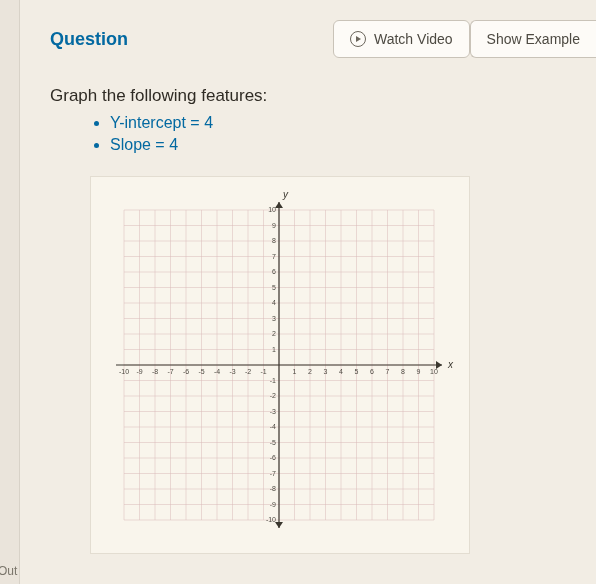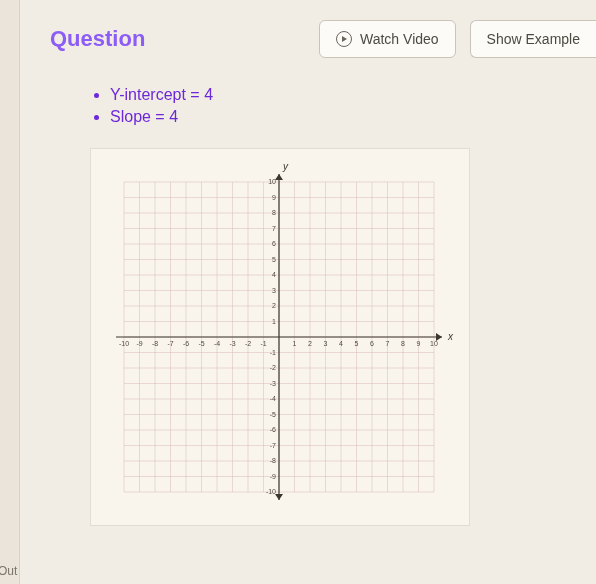--- a/index.html
+++ b/index.html
@@ -33,26 +33,25 @@
 }
 .header-row {
   display: flex;
   align-items: center;
   justify-content: space-between;
   padding-right: 0;
   margin-bottom: 28px;
 }
 .question-title {
   font-weight: bold;
-  font-size: 22px;
-  color: #8b5cf6;
+  font-size: 18px;
+  color: #0369a1;
 }
 .btn-group {
   display: flex;
-  gap: 14px;
   align-items: flex-end;
 }
 .btn {
   background: #fdfbf7;
   border: 1px solid #c9c3b8;
   border-radius: 6px;
   padding: 10px 16px;
   font-size: 14px;
   color: #4d4a42;
   display: flex;
@@ -85,21 +84,21 @@
   color: #2f2b24;
   margin-bottom: 8px;
 }
 .bullets {
   list-style: disc;
   padding-left: 60px;
   margin-bottom: 22px;
 }
 .bullets li {
   font-size: 16px;
-  color: #6d28d9;
+  color: #0369a1;
   margin-bottom: 4px;
 }
 .graph-wrap {
   width: 380px;
   margin-left: 40px;
   background: #f9f5ec;
   border: 1px solid #e3ddd1;
   padding: 8px;
 }
 svg { display: block; }
@@ -121,20 +120,21 @@
       <div class="btn">
         <span class="play-icon"></span>
         <span>Watch Video</span>
       </div>
       <div class="btn show-example">
         <span>Show Example</span>
       </div>
     </div>
   </div>
 
+  <div class="prompt">Graph the following features:</div>
   <ul class="bullets">
     <li>Y-intercept = 4</li>
     <li>Slope = 4</li>
   </ul>
 
   <div class="graph-wrap">
     <svg id="graph-svg" viewBox="0 0 360 360" width="360" height="360">
         <line x1="25" y1="25" x2="25" y2="335" class="grid-line"></line>
         <line x1="40.5" y1="25" x2="40.5" y2="335" class="grid-line"></line>
         <line x1="56" y1="25" x2="56" y2="335" class="grid-line"></line>

